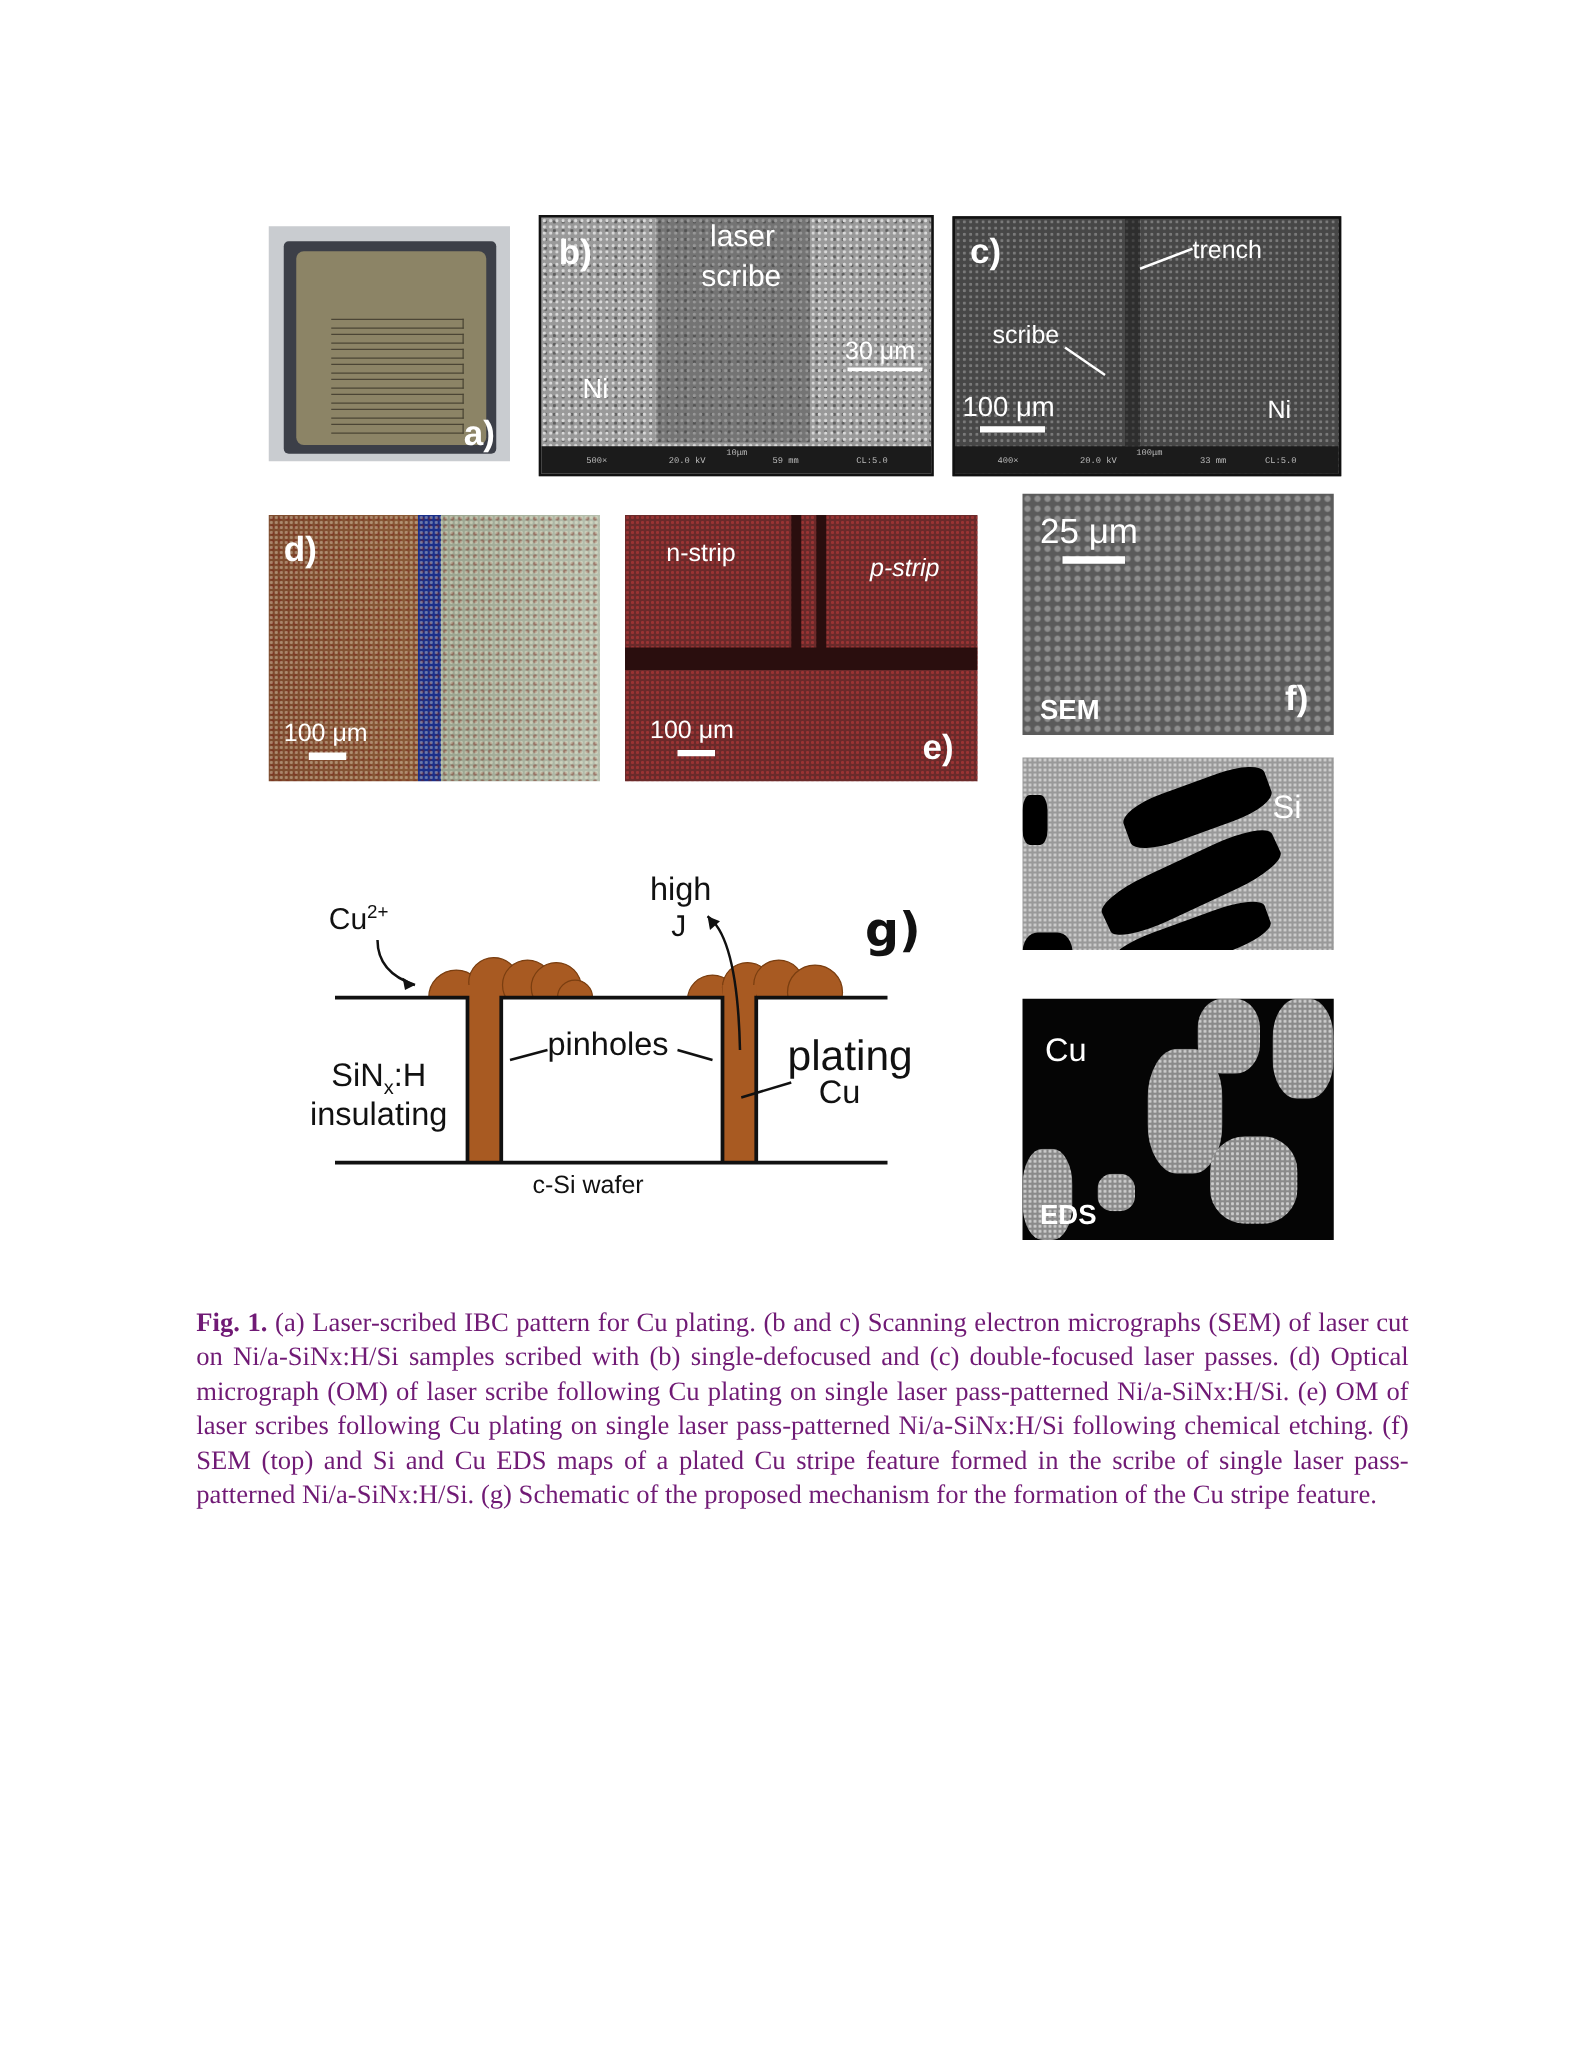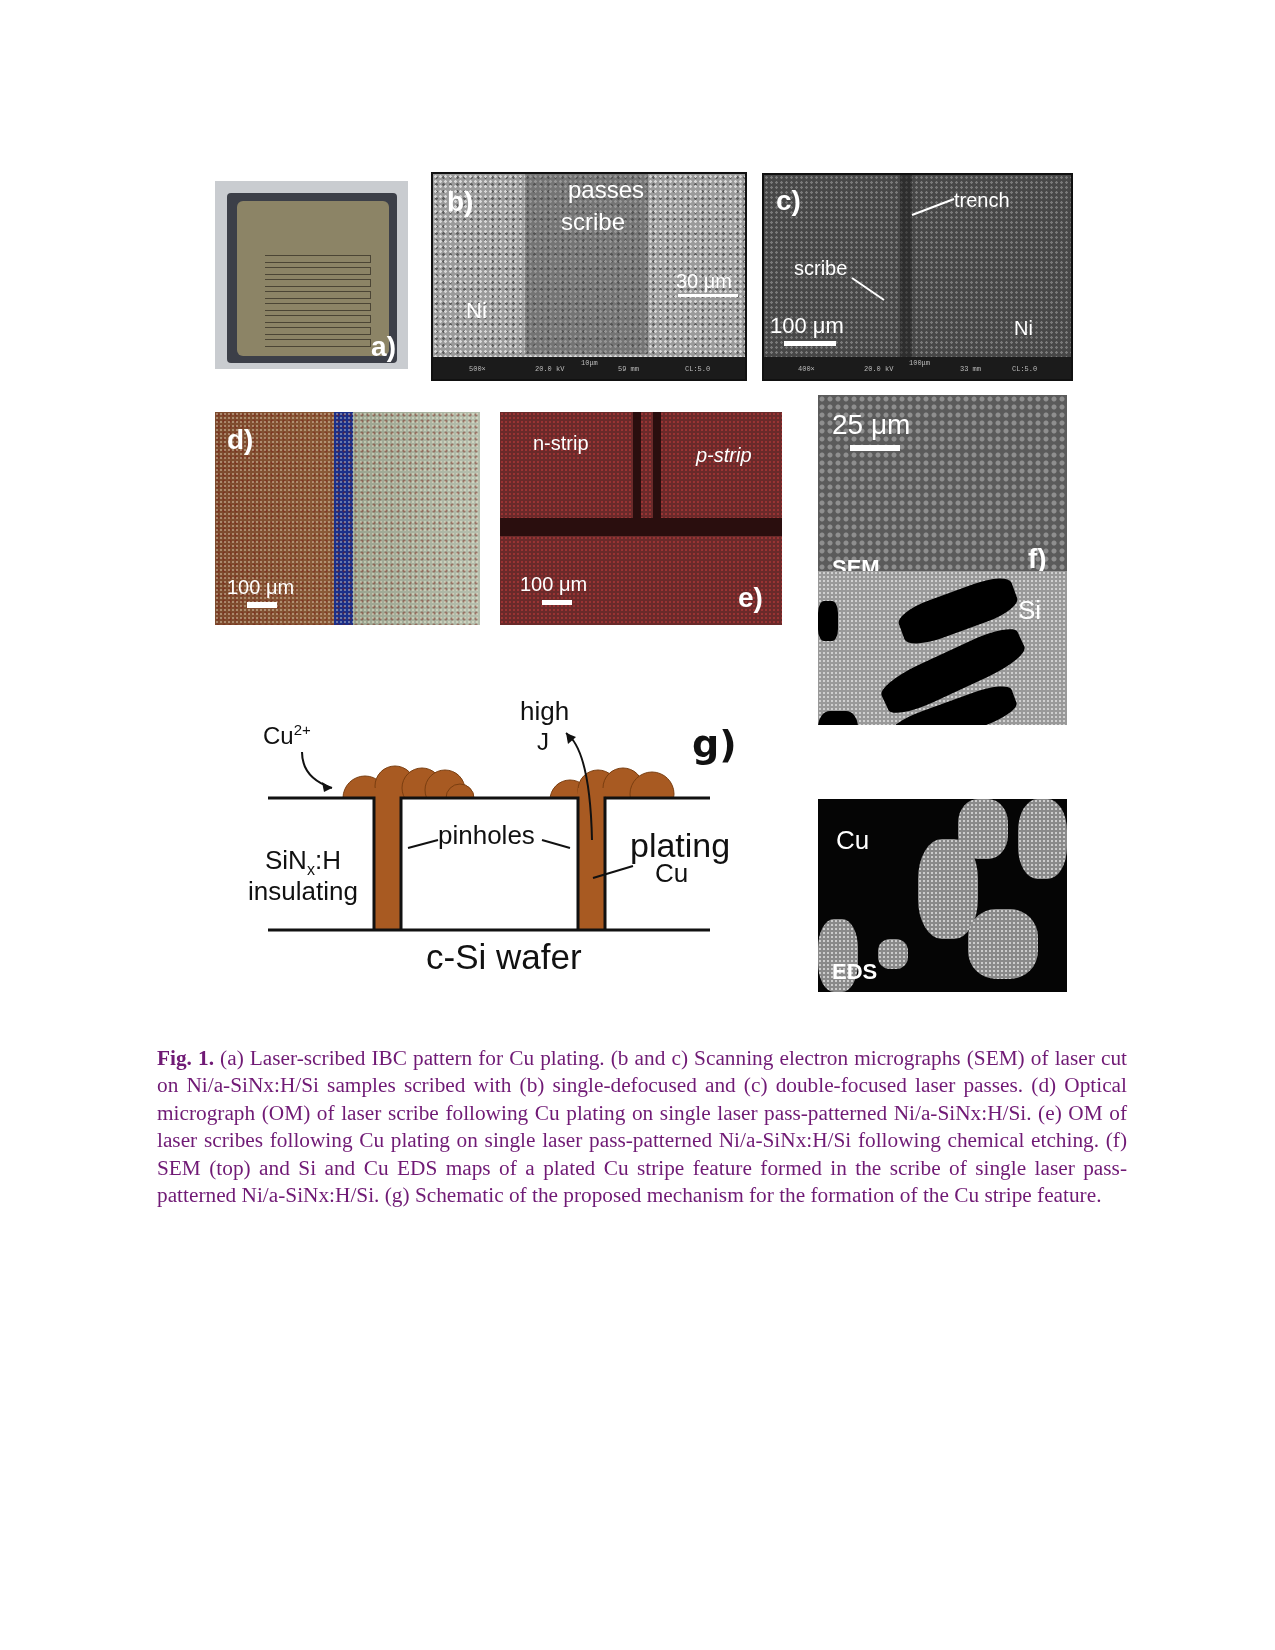--- a/index.html
+++ b/index.html
@@ -28,21 +28,21 @@
       background:linear-gradient(90deg,#7d4a2d 0,#8a5a37 45%,#1b2f8a 45%,#1b2f8a 52%,#9aa38e 52%,#b6bfae 100%);}
   #pd .tex{position:absolute;inset:0;background-image:radial-gradient(circle,rgba(255,255,230,.35) 1px,transparent 1.5px),radial-gradient(circle,rgba(120,30,20,.45) 1px,transparent 2px);background-size:4px 4px,6px 6px;}
   
   #pe{left:500px;top:412px;width:282px;height:213px;background:#6a2a2a;
       background-image:radial-gradient(circle,rgba(200,60,60,.5) 1px,transparent 1.5px);background-size:4px 4px;}
   #pe .v{position:absolute;left:133px;top:0;width:28px;height:112px;border-left:8px solid #2a0e0e;border-right:8px solid #2a0e0e;box-sizing:border-box;}
   #pe .h{position:absolute;left:0;top:106px;width:282px;height:18px;background:#2a0e0e;}
   
   .fp{position:absolute;left:818px;width:249px;}
   #pf1{top:395px;height:193px;background:#5b5b5b;background-image:radial-gradient(circle,#8f8f8f 2px,transparent 3px);background-size:8px 8px;}
-  #pf2{top:571px;height:154px;background:#999;background-image:radial-gradient(circle,#cfcfcf 1px,transparent 1.5px);background-size:4px 4px;}
+  #pf2{top:606px;height:154px;background:#999;background-image:radial-gradient(circle,#cfcfcf 1px,transparent 1.5px);background-size:4px 4px;}
   #pf2 .blk{position:absolute;background:#000;border-radius:30%;}
   #pf3{top:799px;height:193px;background:#050505;}
   #pf3 .dot{position:absolute;border-radius:40%;background:#8a8a8a;background-image:radial-gradient(circle,#ccc 1px,transparent 1.5px);background-size:4px 4px;}
   
   #caption{position:absolute;left:157px;top:1045px;width:970px;font-family:"Liberation Serif",serif;font-size:21.3px;line-height:27.4px;color:#701a75;text-align:justify;}
   #caption b{font-weight:bold;}
   .schem{position:absolute;font-family:"Liberation Sans",sans-serif;color:#111;white-space:nowrap;}
 </style>
 </head>
 <body>
@@ -58,21 +58,21 @@
     <div class="fing" style="left:28px;top:114px;width:105px;"></div>
     <div class="fing" style="left:28px;top:126px;width:105px;"></div>
     <div class="fing" style="left:28px;top:138px;width:105px;"></div>
   </div>
   <div class="lbl" style="right:12px;bottom:6px;font-size:28px;font-weight:bold;">a)</div>
 </div>
 
 <div id="pb" class="panel">
   <div class="scr"></div>
   <div class="lbl" style="left:14px;top:12px;font-size:28px;font-weight:bold;">b)</div>
-  <div class="lbl" style="left:135px;top:2px;font-size:24px;">passes</div>
+  <div class="lbl" style="left:135px;top:2px;font-size:24px;">laser</div>
   <div class="lbl" style="left:128px;top:34px;font-size:24px;">scribe</div>
   <div class="lbl" style="left:33px;top:124px;font-size:22px;">Ni</div>
   <div class="lbl" style="left:243px;top:96px;font-size:20px;">30 μm</div>
   <div class="abs" style="left:245px;top:120px;width:60px;height:3px;background:#fff;"></div>
   <div class="sembar">
     <span style="left:36px">500×</span>
     <span style="left:102px">20.0 kV</span>
     <span style="left:148px;top:2px">10μm</span>
     <span style="left:185px">59 mm</span>
     <span style="left:252px">CL:5.0</span>
@@ -180,15 +180,15 @@
 </svg>
 <div class="schem" style="left:263px;top:721px;font-size:24px;text-align:center;"><span>Cu</span><sup style="font-size:15px">2+</sup></div>
 <div class="schem" style="left:520px;top:696px;font-size:26px;">high</div>
 <div class="schem" style="left:537px;top:728px;font-size:24px;">J</div>
 <div class="schem" style="left:692px;top:722px;font-size:38px;font-weight:bold;font-family:'DejaVu Sans',sans-serif;">g)</div>
 <div class="schem" style="left:438px;top:820px;font-size:26px;">pinholes</div>
 <div class="schem" style="left:265px;top:845px;font-size:26px;"><span>SiN</span><sub style="font-size:16px">x</sub><span>:H</span></div>
 <div class="schem" style="left:248px;top:876px;font-size:26px;">insulating</div>
 <div class="schem" style="left:630px;top:826px;font-size:34px;">plating</div>
 <div class="schem" style="left:655px;top:858px;font-size:26px;">Cu</div>
-<div class="schem" style="left:426px;top:937px;font-size:35px;">c-Si wafer</div>
+<div class="schem" style="left:426px;top:937px;font-size:20px;">c-Si wafer</div>
 
 <div id="caption"><b>Fig. 1.</b> <span>(a) Laser-scribed IBC pattern for Cu plating. (b and c) Scanning electron micrographs (SEM) of laser cut on Ni/a-SiNx:H/Si samples scribed with (b) single-defocused and (c) double-focused laser passes. (d) Optical micrograph (OM) of laser scribe following Cu plating on single laser pass-patterned Ni/a-SiNx:H/Si. (e) OM of laser scribes following Cu plating on single laser pass-patterned Ni/a-SiNx:H/Si following chemical etching. (f) SEM (top) and Si and Cu EDS maps of a plated Cu stripe feature formed in the scribe of single laser pass-patterned Ni/a-SiNx:H/Si. (g) Schematic of the proposed mechanism for the formation of the Cu stripe feature.</span></div>
 
 </body></html>

